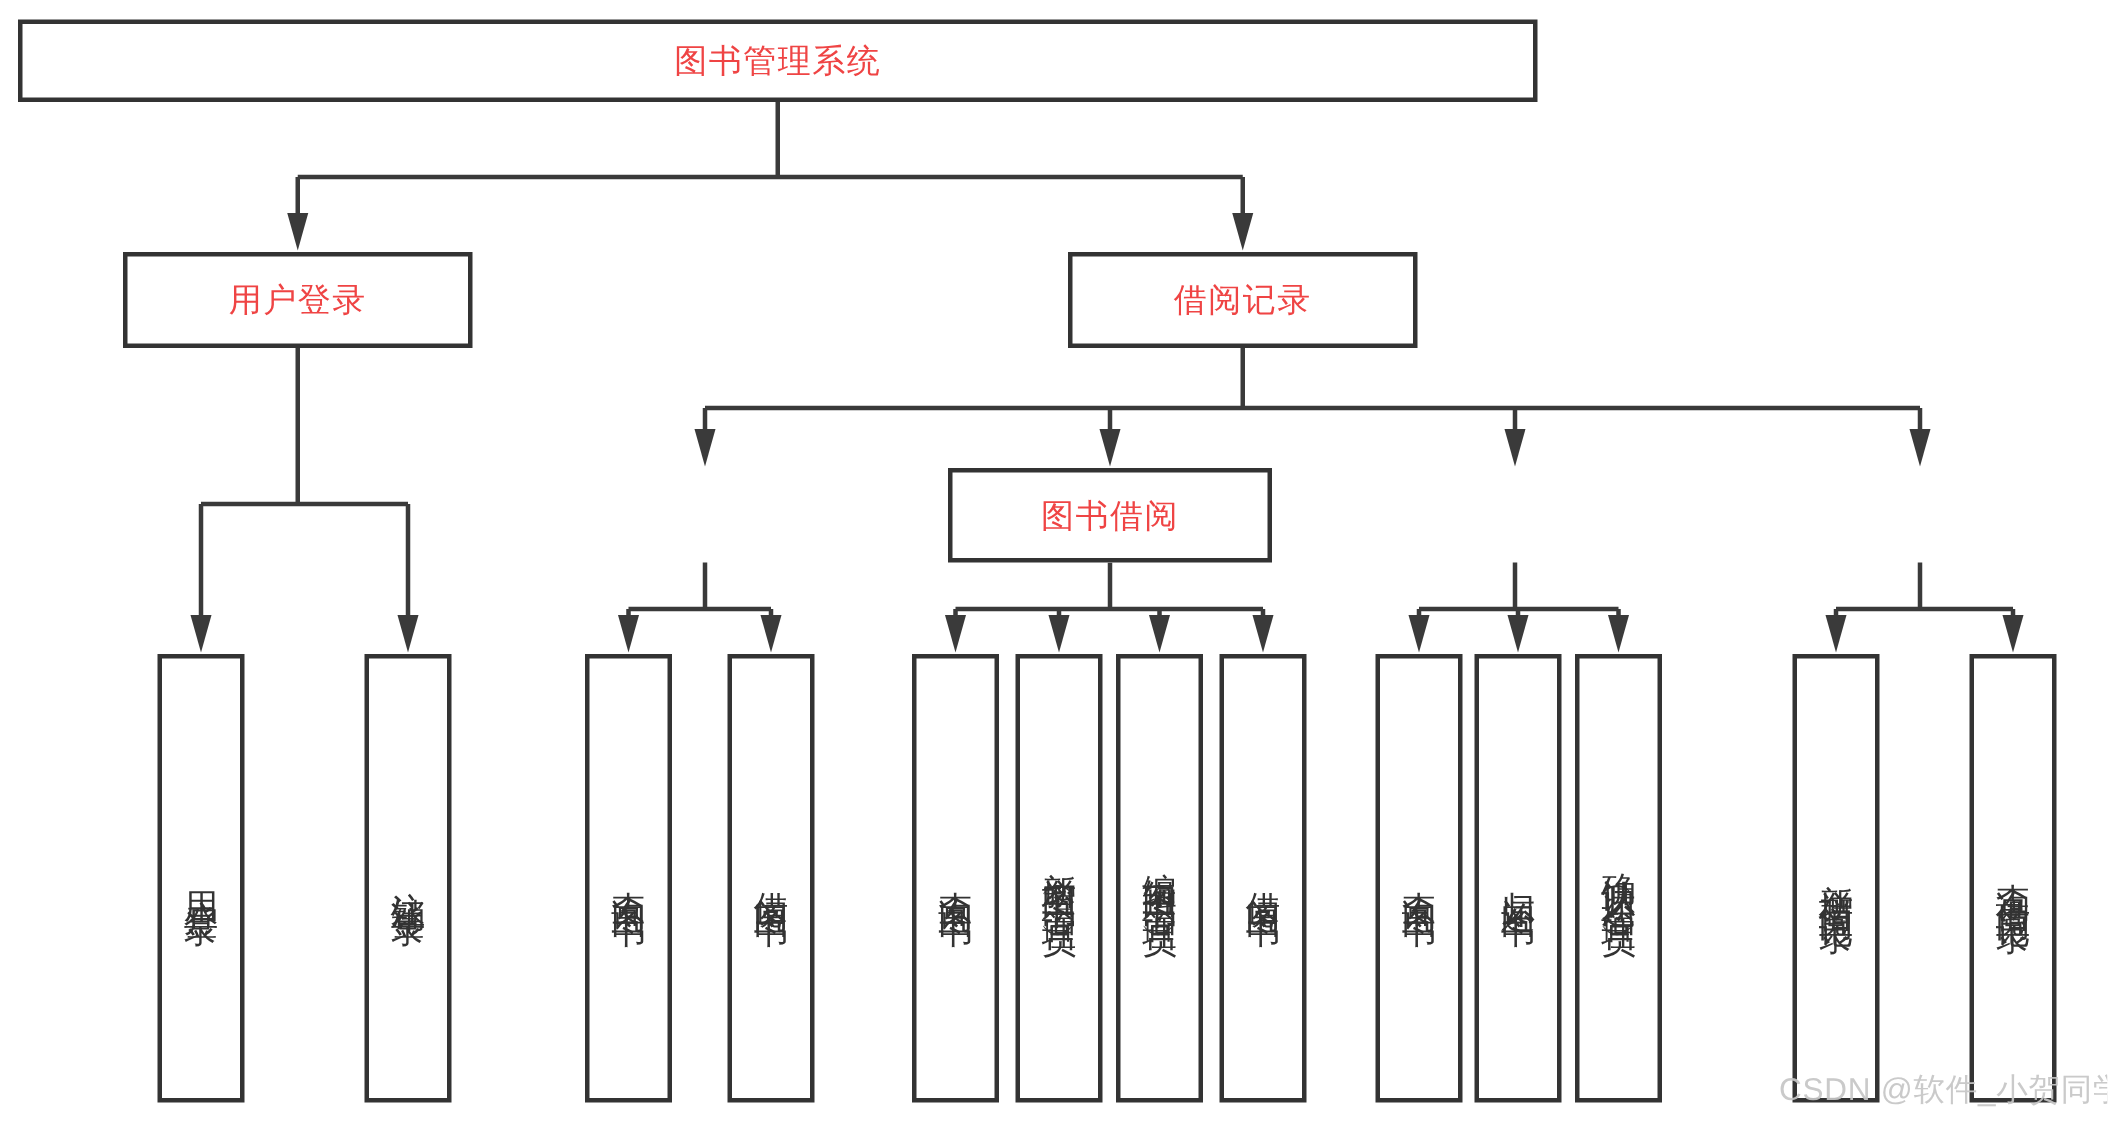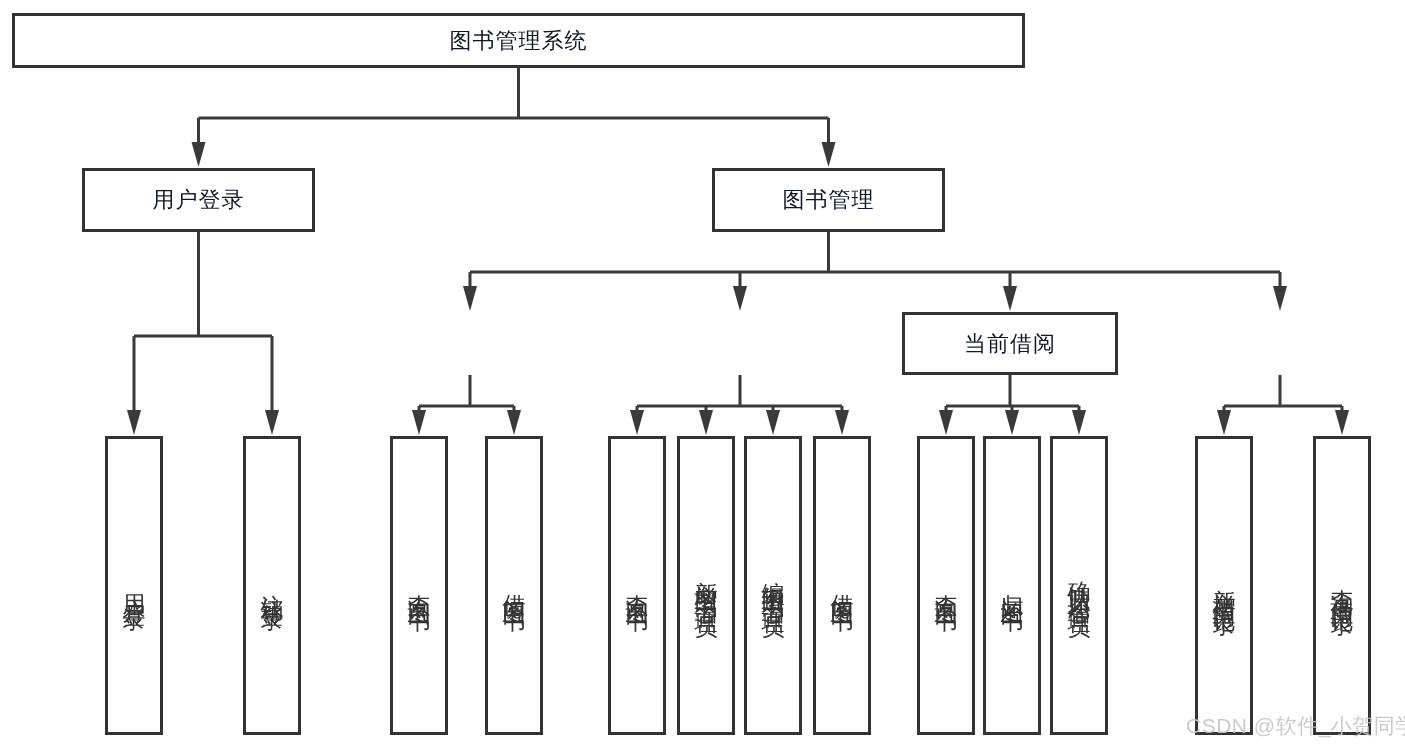--- a/index.html
+++ b/index.html
@@ -7,21 +7,21 @@
     position:relative;width:1405px;height:747px;background:#ffffff;
     font-family:"Liberation Sans","DejaVu Sans",sans-serif;overflow:hidden;
   }
   #connectors{position:absolute;left:0;top:0;width:1405px;height:747px;pointer-events:none;}
   #connectors path{stroke:#3a3a3a;stroke-width:3;fill:none;}
   #connectors polygon{fill:#3a3a3a;stroke:none;}
   .hbox{
     position:absolute;box-sizing:border-box;background:#ffffff;border:3px solid #333333;
     display:flex;align-items:center;justify-content:center;z-index:2;
   }
-  .hlabel{font-size:22px;color:#0f172a;letter-spacing:1px;white-space:nowrap;}
+  .hlabel{font-size:22px;color:#ef4444;letter-spacing:1px;white-space:nowrap;}
   .vbox{
     position:absolute;box-sizing:border-box;background:#ffffff;border:3px solid #333333;
     top:436px;width:58px;height:299px;
     display:flex;align-items:center;justify-content:center;z-index:2;
   }
   .vlabel{
     writing-mode:vertical-rl;text-orientation:mixed;
     font-size:23px;color:#333333;letter-spacing:5px;line-height:1;white-space:nowrap;
   }
   .watermark{
@@ -71,25 +71,25 @@
   </svg>
 
   <div class="hbox" style="left:12px;top:13px;width:1013px;height:55px">
     <span class="hlabel">图书管理系统</span>
   </div>
 
   <div class="hbox" style="left:82px;top:168px;width:233px;height:64px">
     <span class="hlabel">用户登录</span>
   </div>
   <div class="hbox" style="left:712px;top:168px;width:233px;height:64px">
-    <span class="hlabel">图书管理</span>
+    <span class="hlabel">借阅记录</span>
   </div>
 
-  <div class="hbox" style="left:902px;top:312px;width:216px;height:63px">
-    <span class="hlabel">当前借阅</span>
+  <div class="hbox" style="left:632px;top:312px;width:216px;height:63px">
+    <span class="hlabel">图书借阅</span>
   </div>
 
   <div class="vbox" style="left:105px">
     <span class="vlabel">用户登录</span>
   </div>
   <div class="vbox" style="left:243px">
     <span class="vlabel">注销登录</span>
   </div>
 
   <div class="vbox" style="left:390px">

